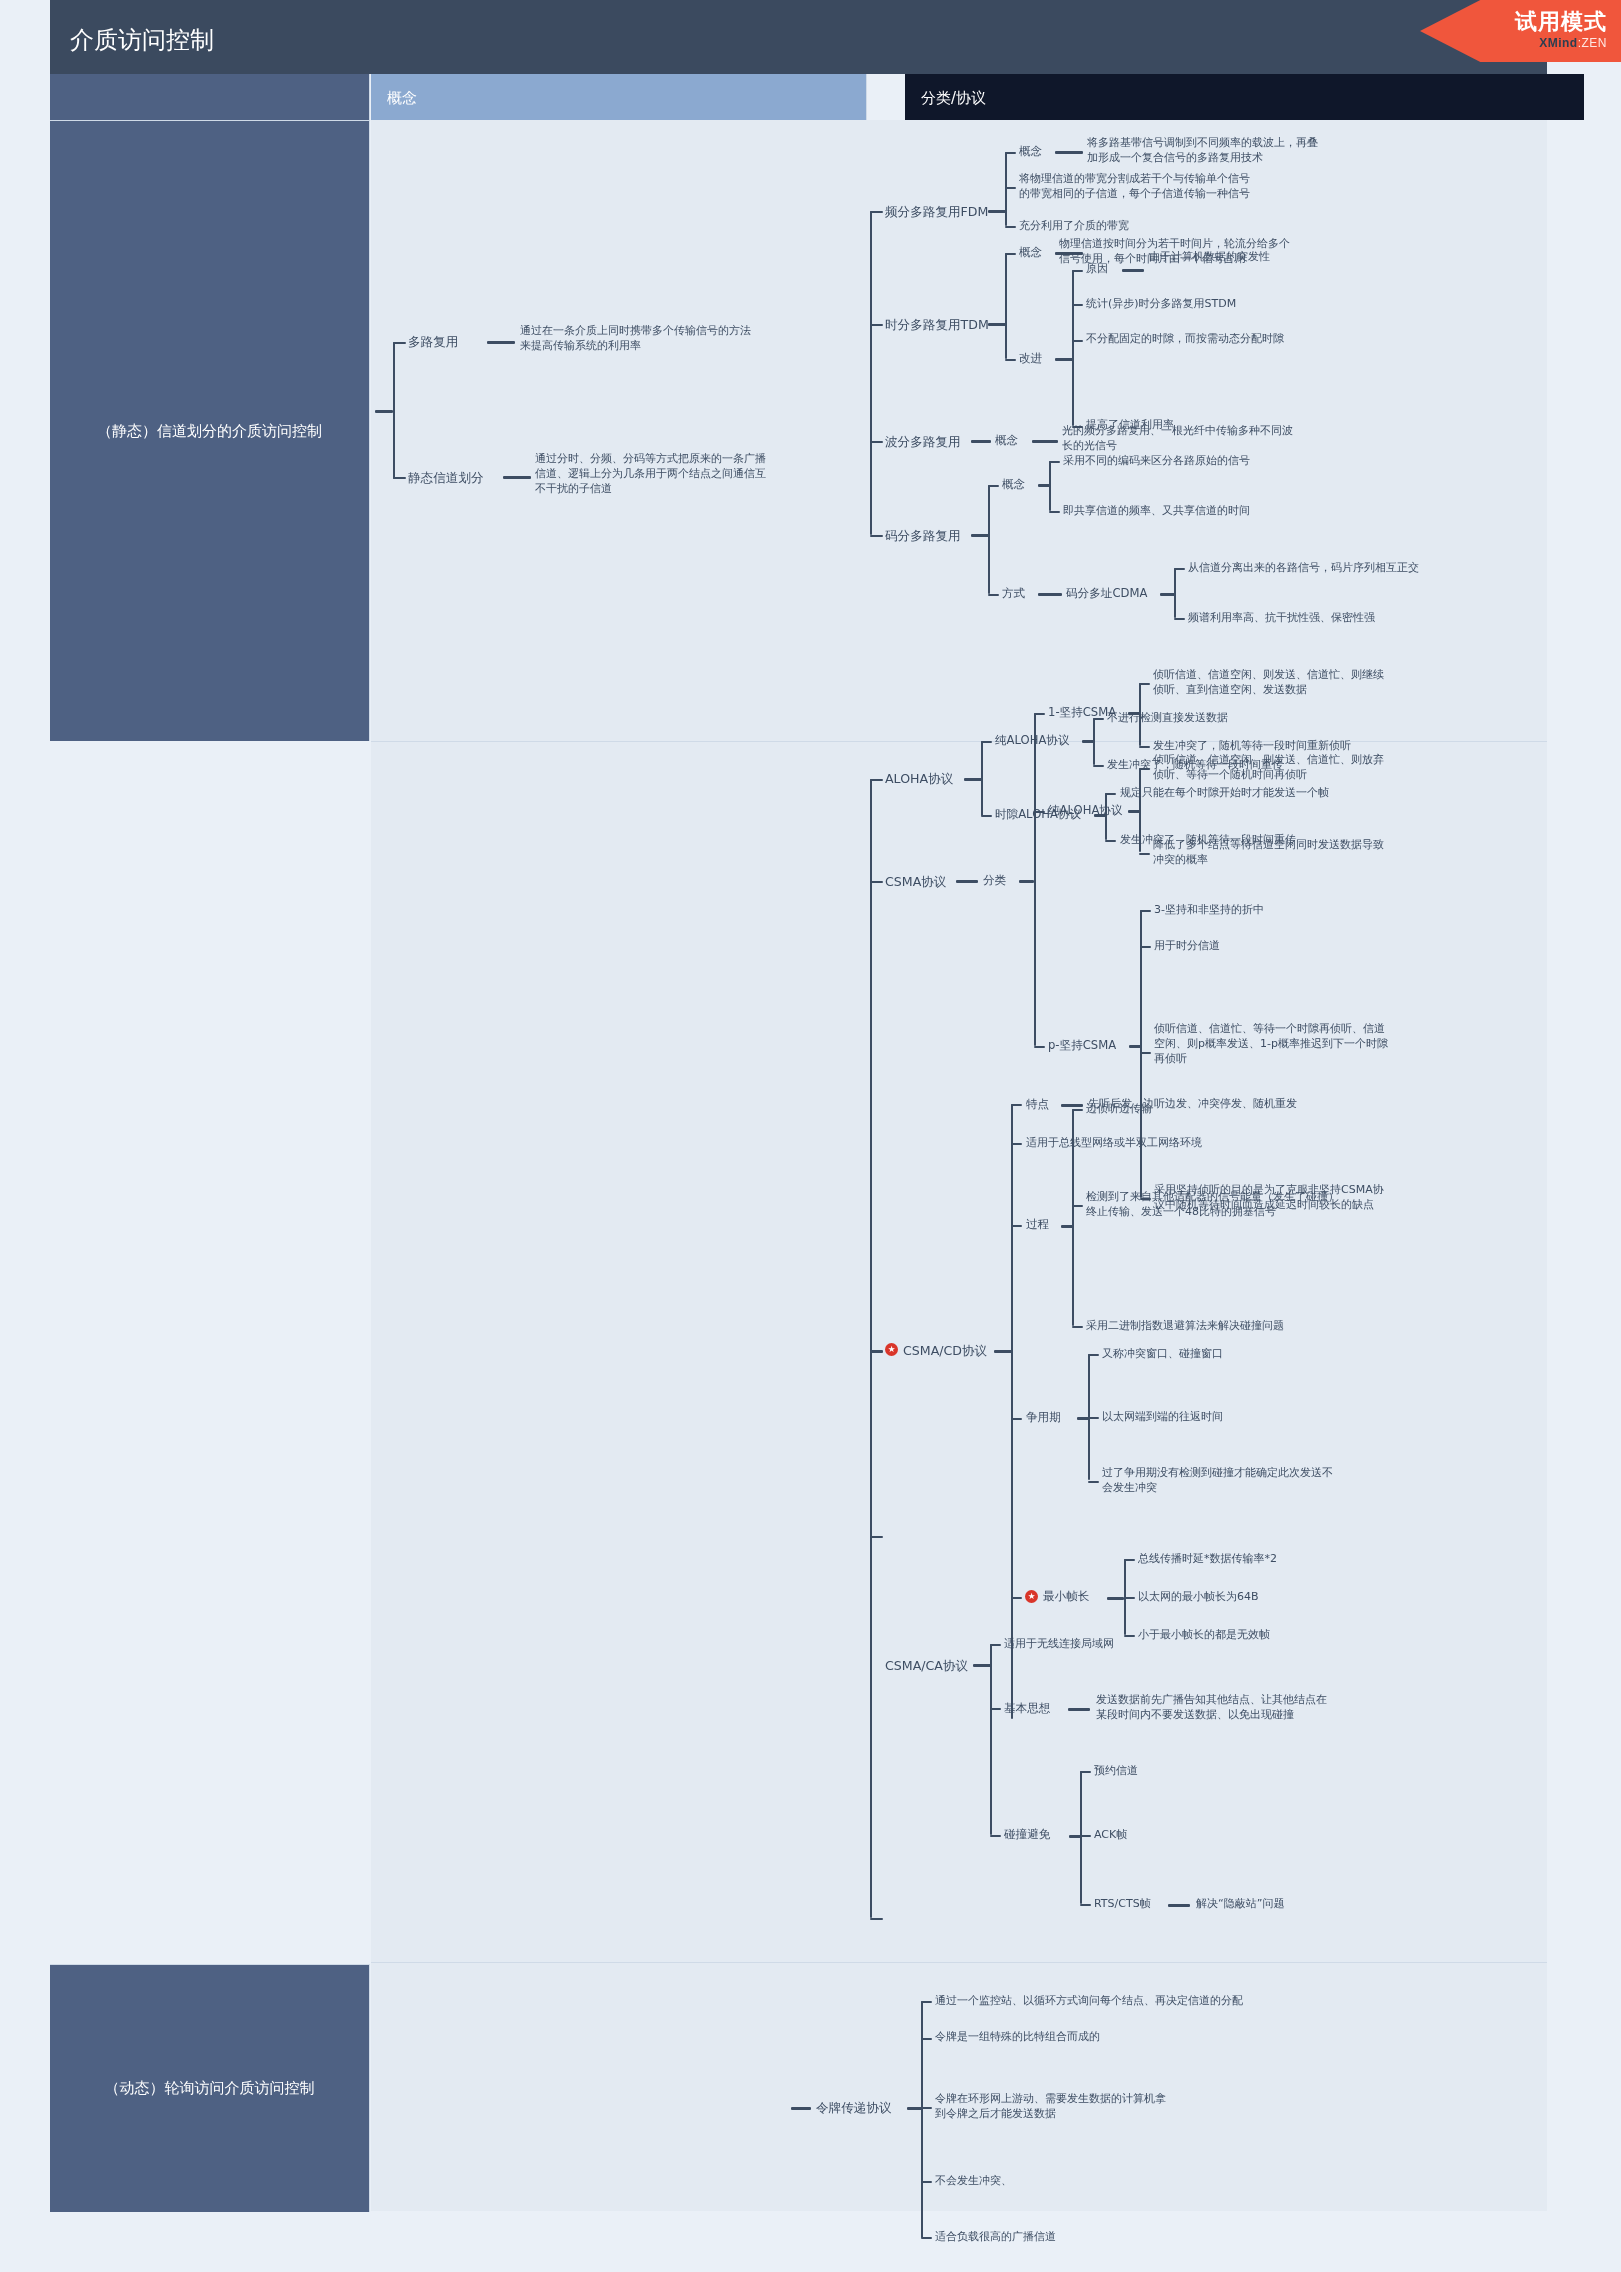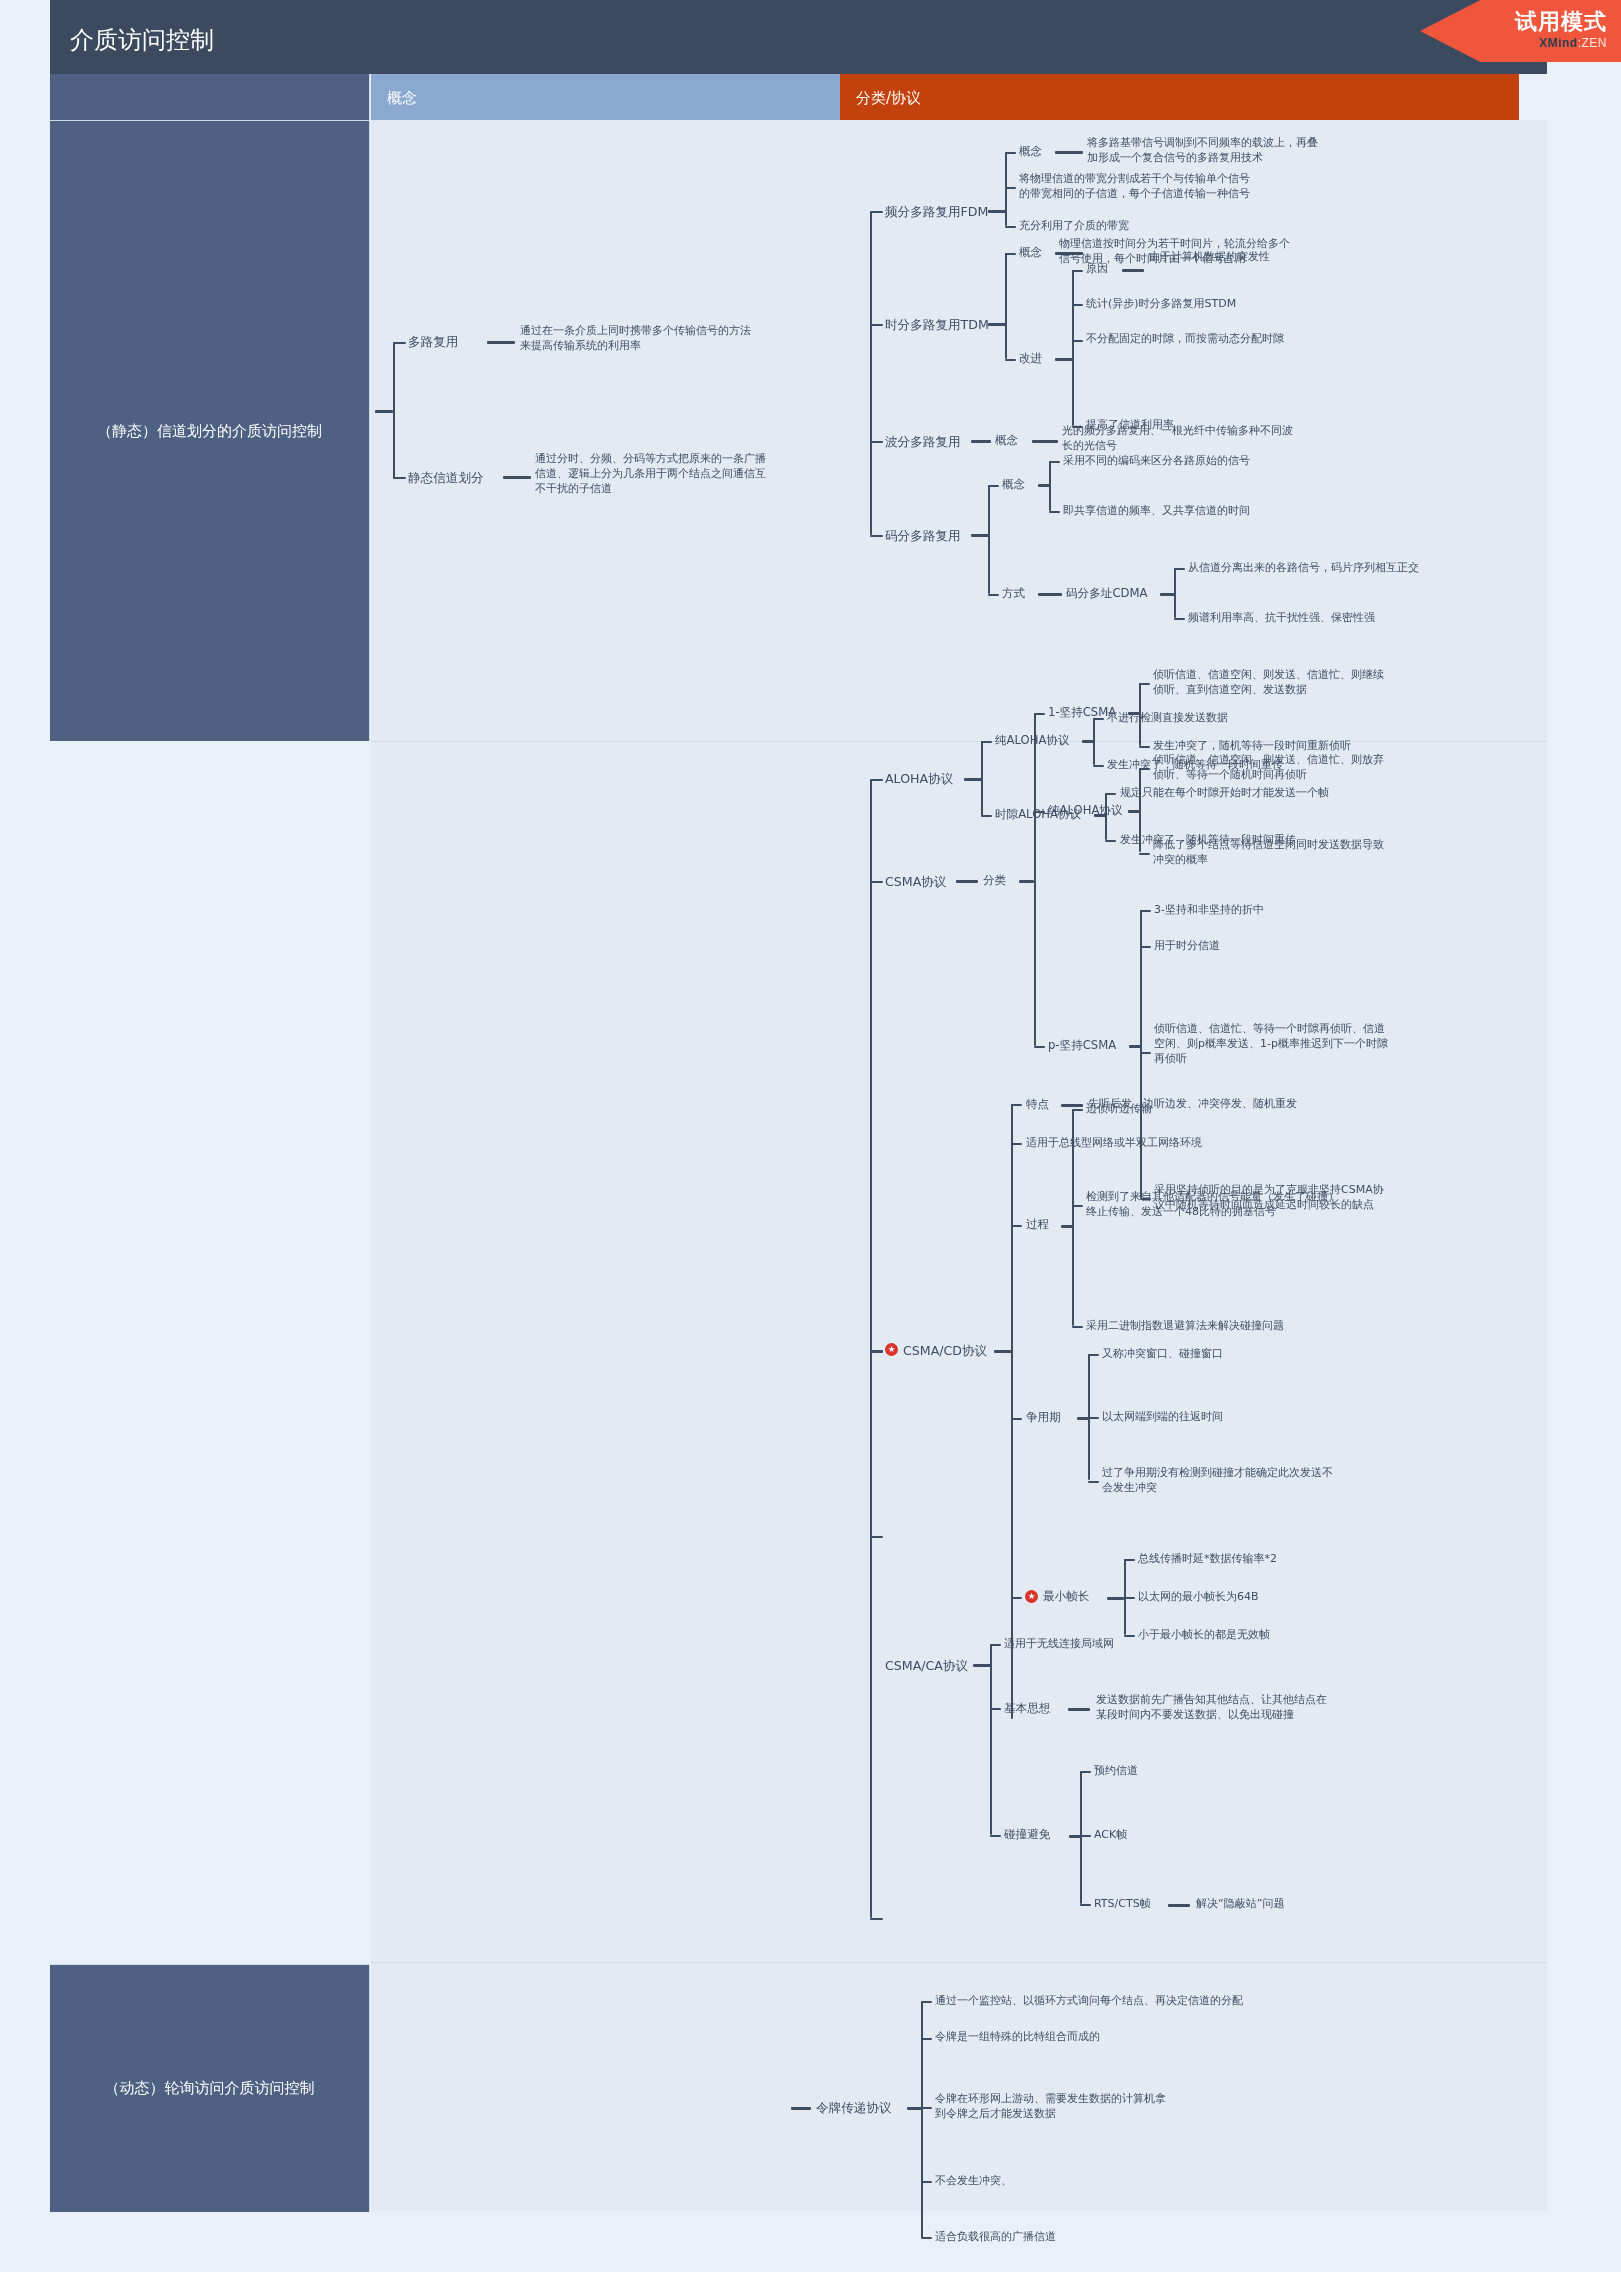--- a/index.html
+++ b/index.html
@@ -42,22 +42,22 @@
   
   #hdr-blank{
     position:absolute; left:0; top:74px; width:320px; height:46px;
     background:#4e6183; border-right:1px solid #cfdae7;
   }
   #hdr-c1{
     position:absolute; left:321px; top:74px; width:496px; height:46px;
     background:#8ba9d0; border-right:1px solid #cfdae7;
   }
   #hdr-c2{
-    position:absolute; left:790px; top:74px; width:679px; height:46px;
-    background:#c2410c;
+    position:absolute; left:855px; top:74px; width:679px; height:46px;
+    background:#0f172a;
   }
   .hdr-lab{
     position:absolute; left:16px; top:14.7px; color:#fff; font-size:15px;
     font-family:"DejaVu Sans","Liberation Sans",sans-serif;
   }
   
   .cat{
     position:absolute; left:0; width:320px;
     background:#4e6183; border-top:1px solid #cfdae7;
     border-right:1px solid #cfdae7;

